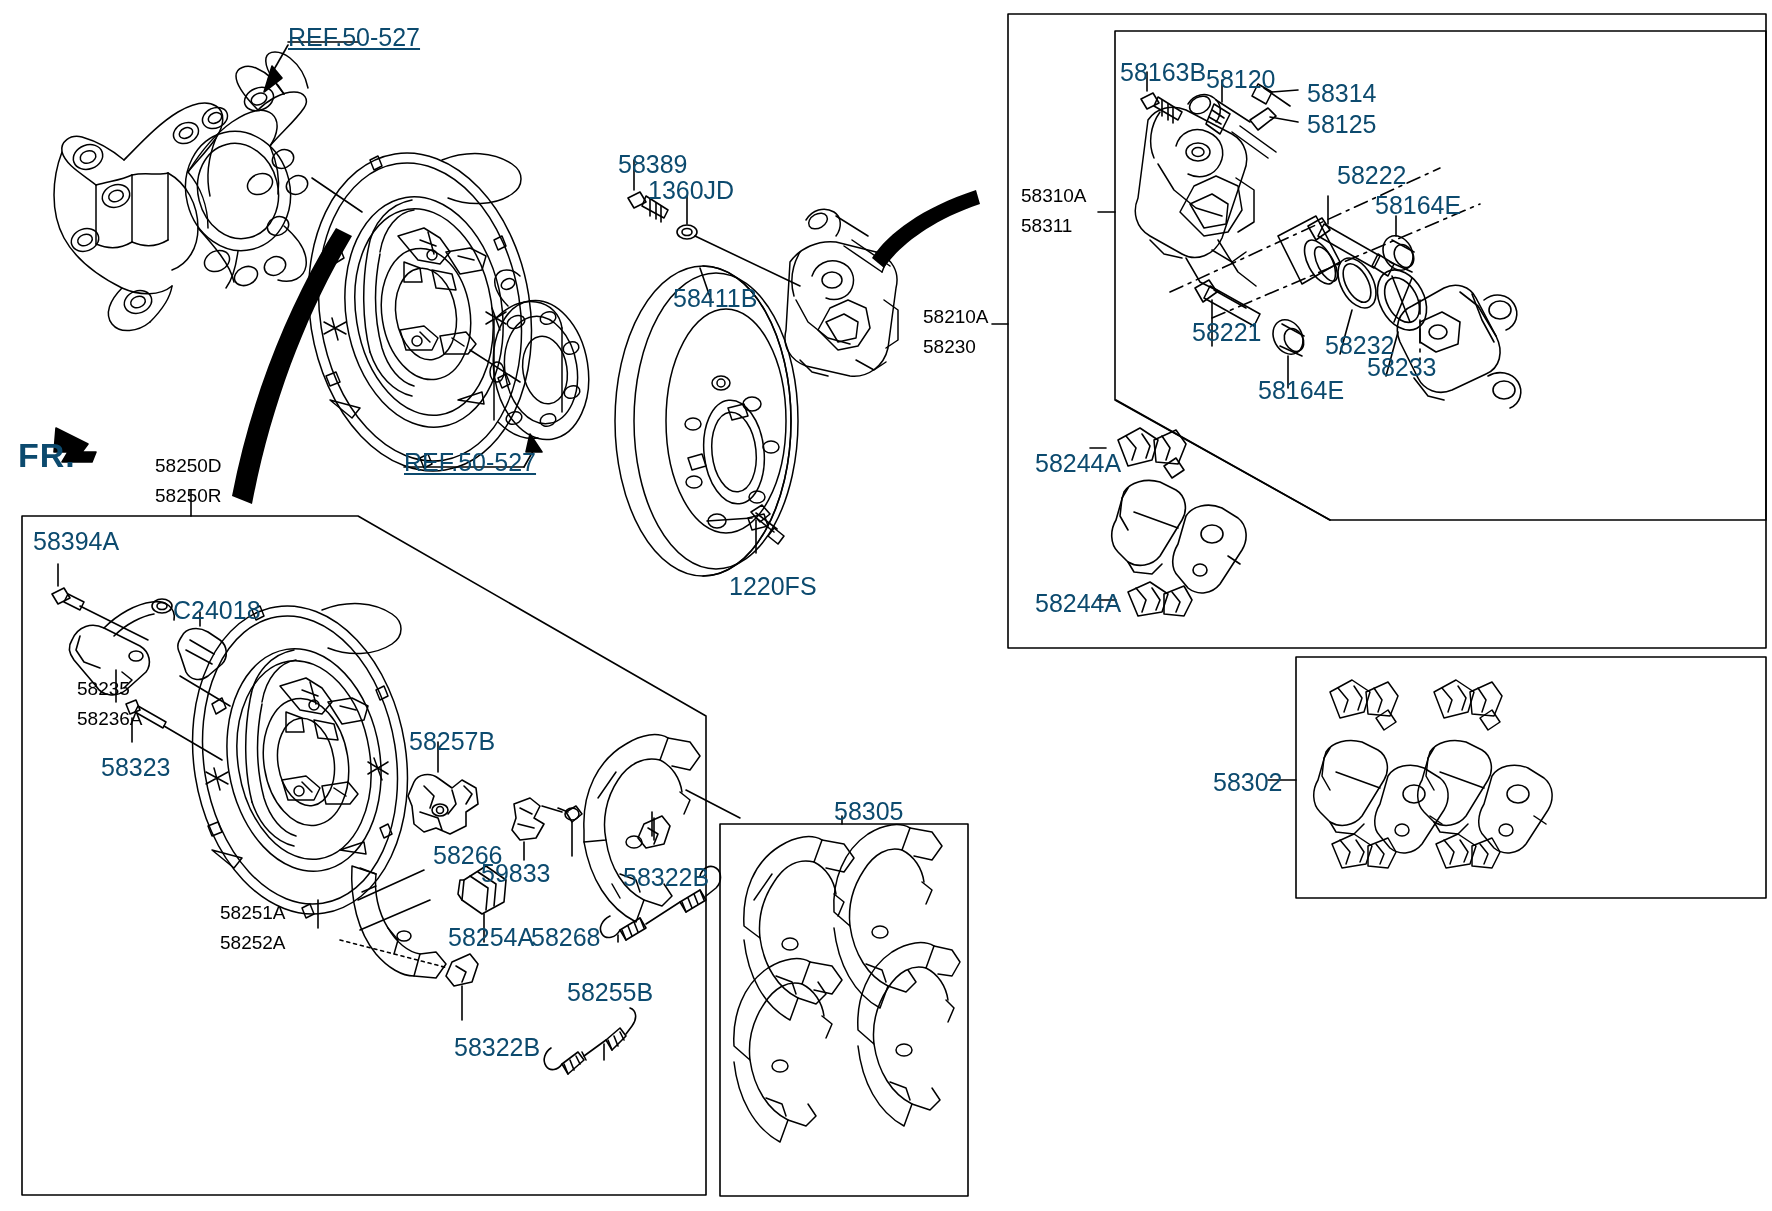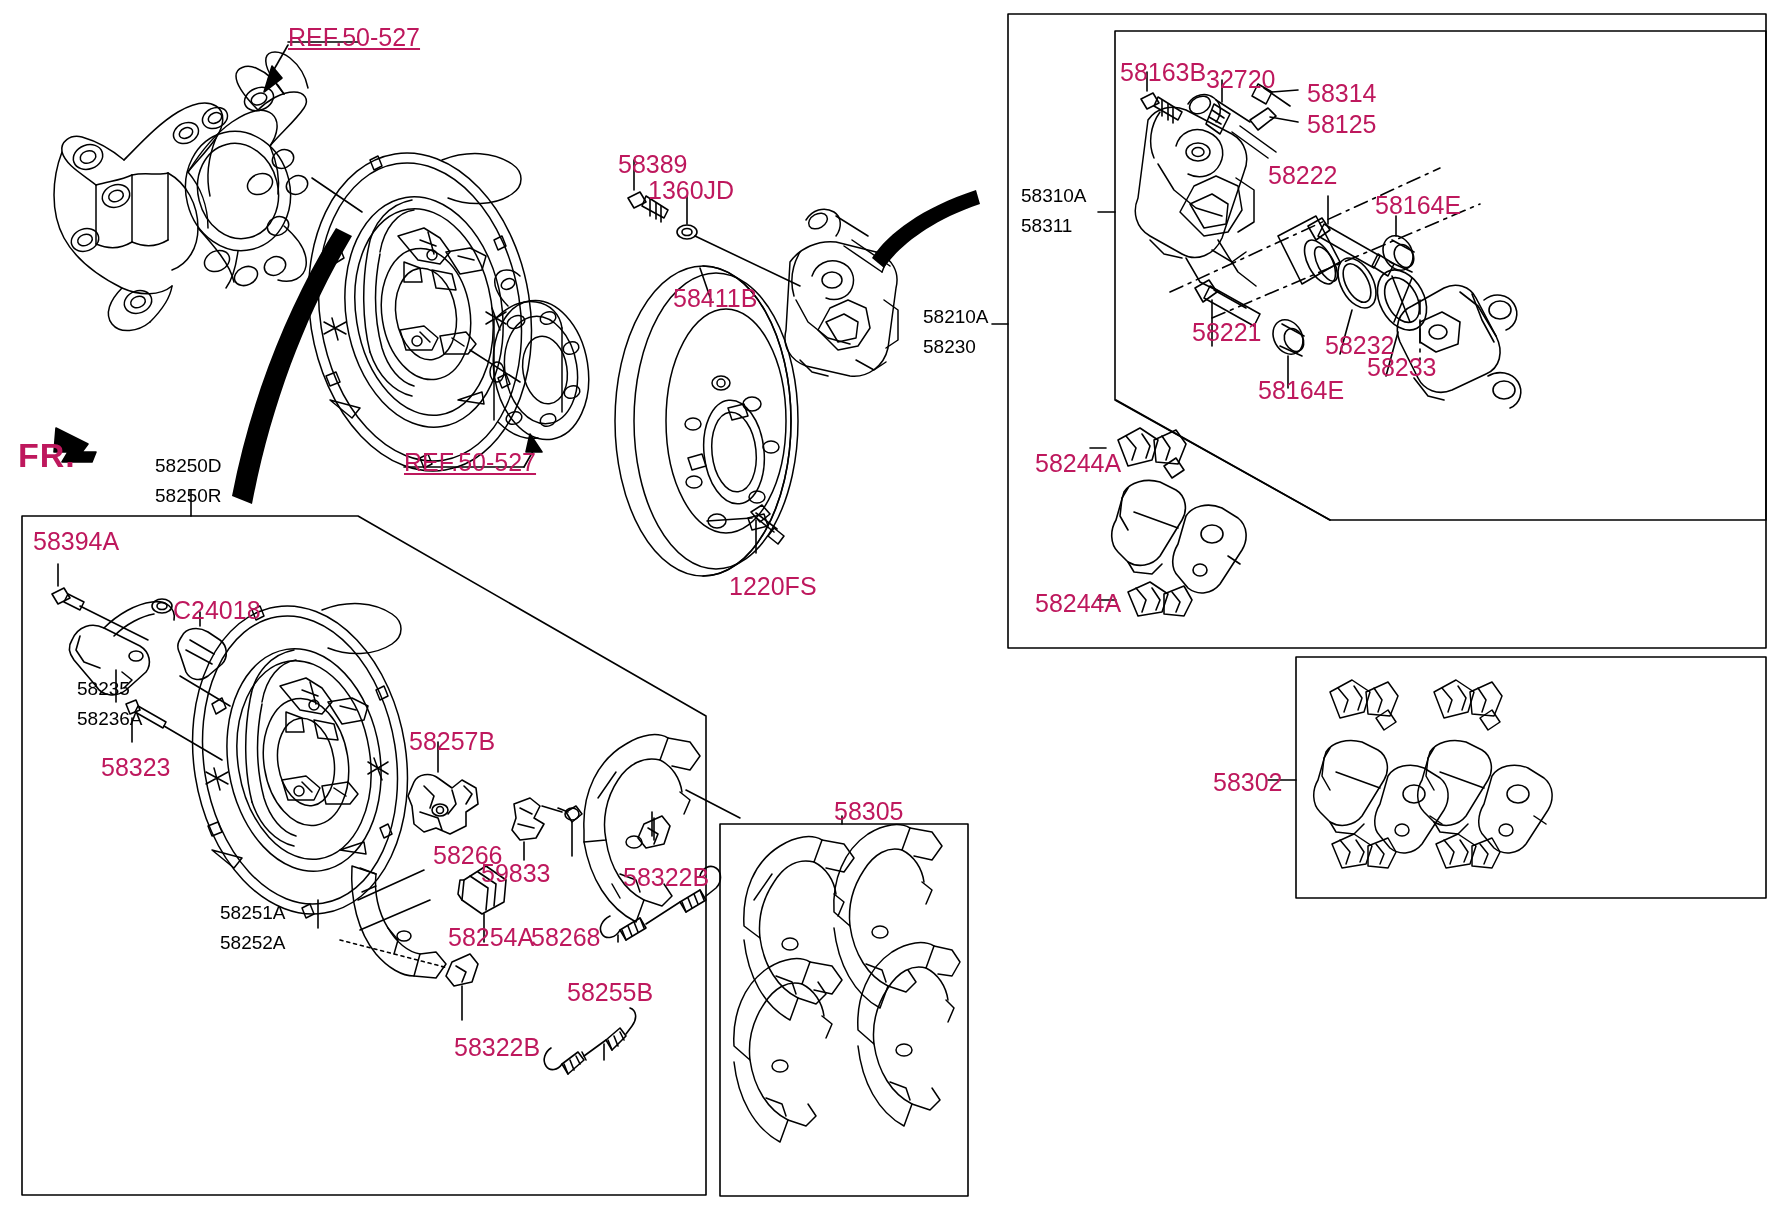--- a/index.html
+++ b/index.html
@@ -2,21 +2,21 @@
 <html><head>
 <meta charset="utf-8">
 <title>Rear Brake Assembly Parts Diagram</title>
 <style>
   html,body{margin:0;padding:0;background:#ffffff;}
   body{width:1772px;height:1211px;position:relative;overflow:hidden;
        font-family:"Liberation Sans","DejaVu Sans",sans-serif;color:#000;}
   #stage{position:absolute;left:0;top:0;width:1772px;height:1211px;}
   #art{position:absolute;left:0;top:0;width:1772px;height:1211px;}
   .lbl{position:absolute;white-space:nowrap;font-size:25px;line-height:30px;
-       letter-spacing:0px;color:#be185d;font-family:"Liberation Sans","DejaVu Sans",sans-serif;}
+       letter-spacing:0px;color:#0c4a6e;font-family:"Liberation Sans","DejaVu Sans",sans-serif;}
   .lbl.u{text-decoration:underline;}
   .lbl.fr{font-size:34px;font-weight:bold;letter-spacing:1px;}
   .stack{position:absolute;white-space:nowrap;font-size:25px;line-height:30px;}
   .stack div{font-size:19px;line-height:30px;}
 </style>
 </head>
 <body>
 
 <div id="stage">
 
@@ -656,24 +656,24 @@
     <div>58210A</div>
     <div>58230</div>
   </div>
 
   <div class="stack" style="left:1021px;top:181px;">
     <div>58310A</div>
     <div>58311</div>
   </div>
 
   <div class="lbl" style="left:1120px;top:57px;">58163B</div>
-  <div class="lbl" style="left:1206px;top:64px;">32720</div>
+  <div class="lbl" style="left:1206px;top:64px;">58120</div>
   <div class="lbl" style="left:1307px;top:78px;">58314</div>
   <div class="lbl" style="left:1307px;top:109px;">58125</div>
-  <div class="lbl" style="left:1268px;top:160px;">58222</div>
+  <div class="lbl" style="left:1337px;top:160px;">58222</div>
   <div class="lbl" style="left:1375px;top:190px;">58164E</div>
   <div class="lbl" style="left:1192px;top:317px;">58221</div>
   <div class="lbl" style="left:1325px;top:330px;">58232</div>
   <div class="lbl" style="left:1367px;top:352px;">58233</div>
   <div class="lbl" style="left:1258px;top:375px;">58164E</div>
   <div class="lbl" style="left:1035px;top:448px;">58244A</div>
   <div class="lbl" style="left:1035px;top:588px;">58244A</div>
   <div class="lbl" style="left:1213px;top:767px;">58302</div>
 
   <div class="stack" style="left:155px;top:451px;">

